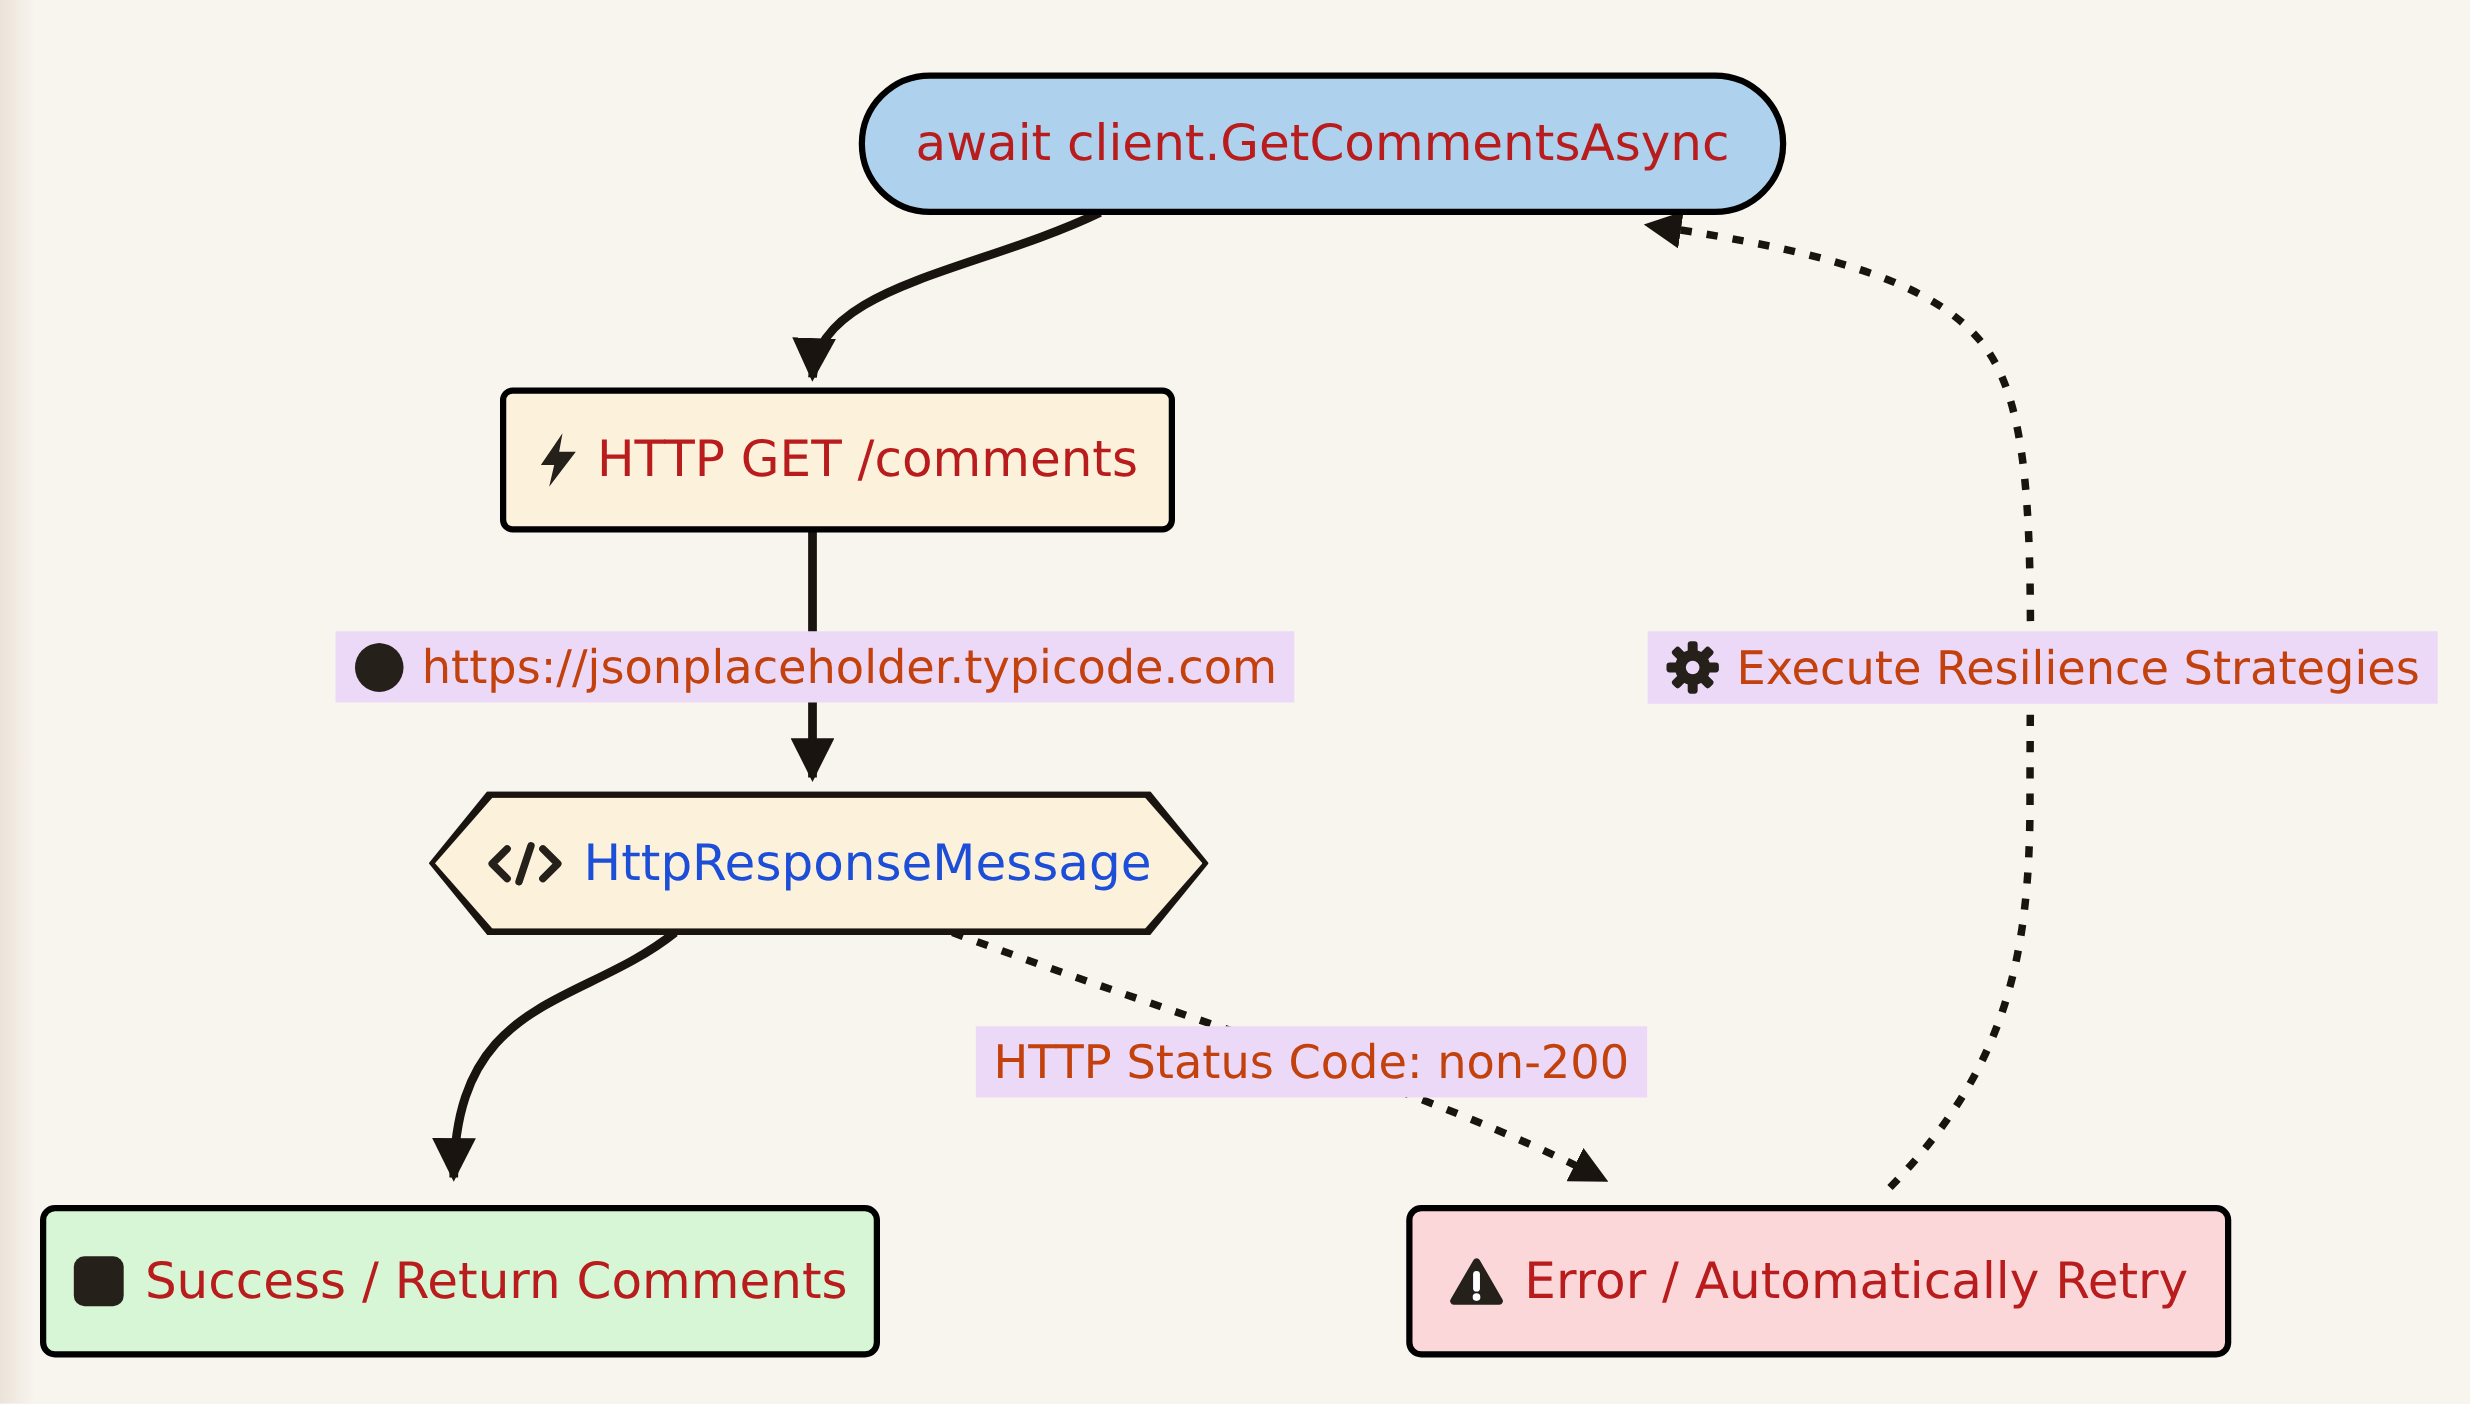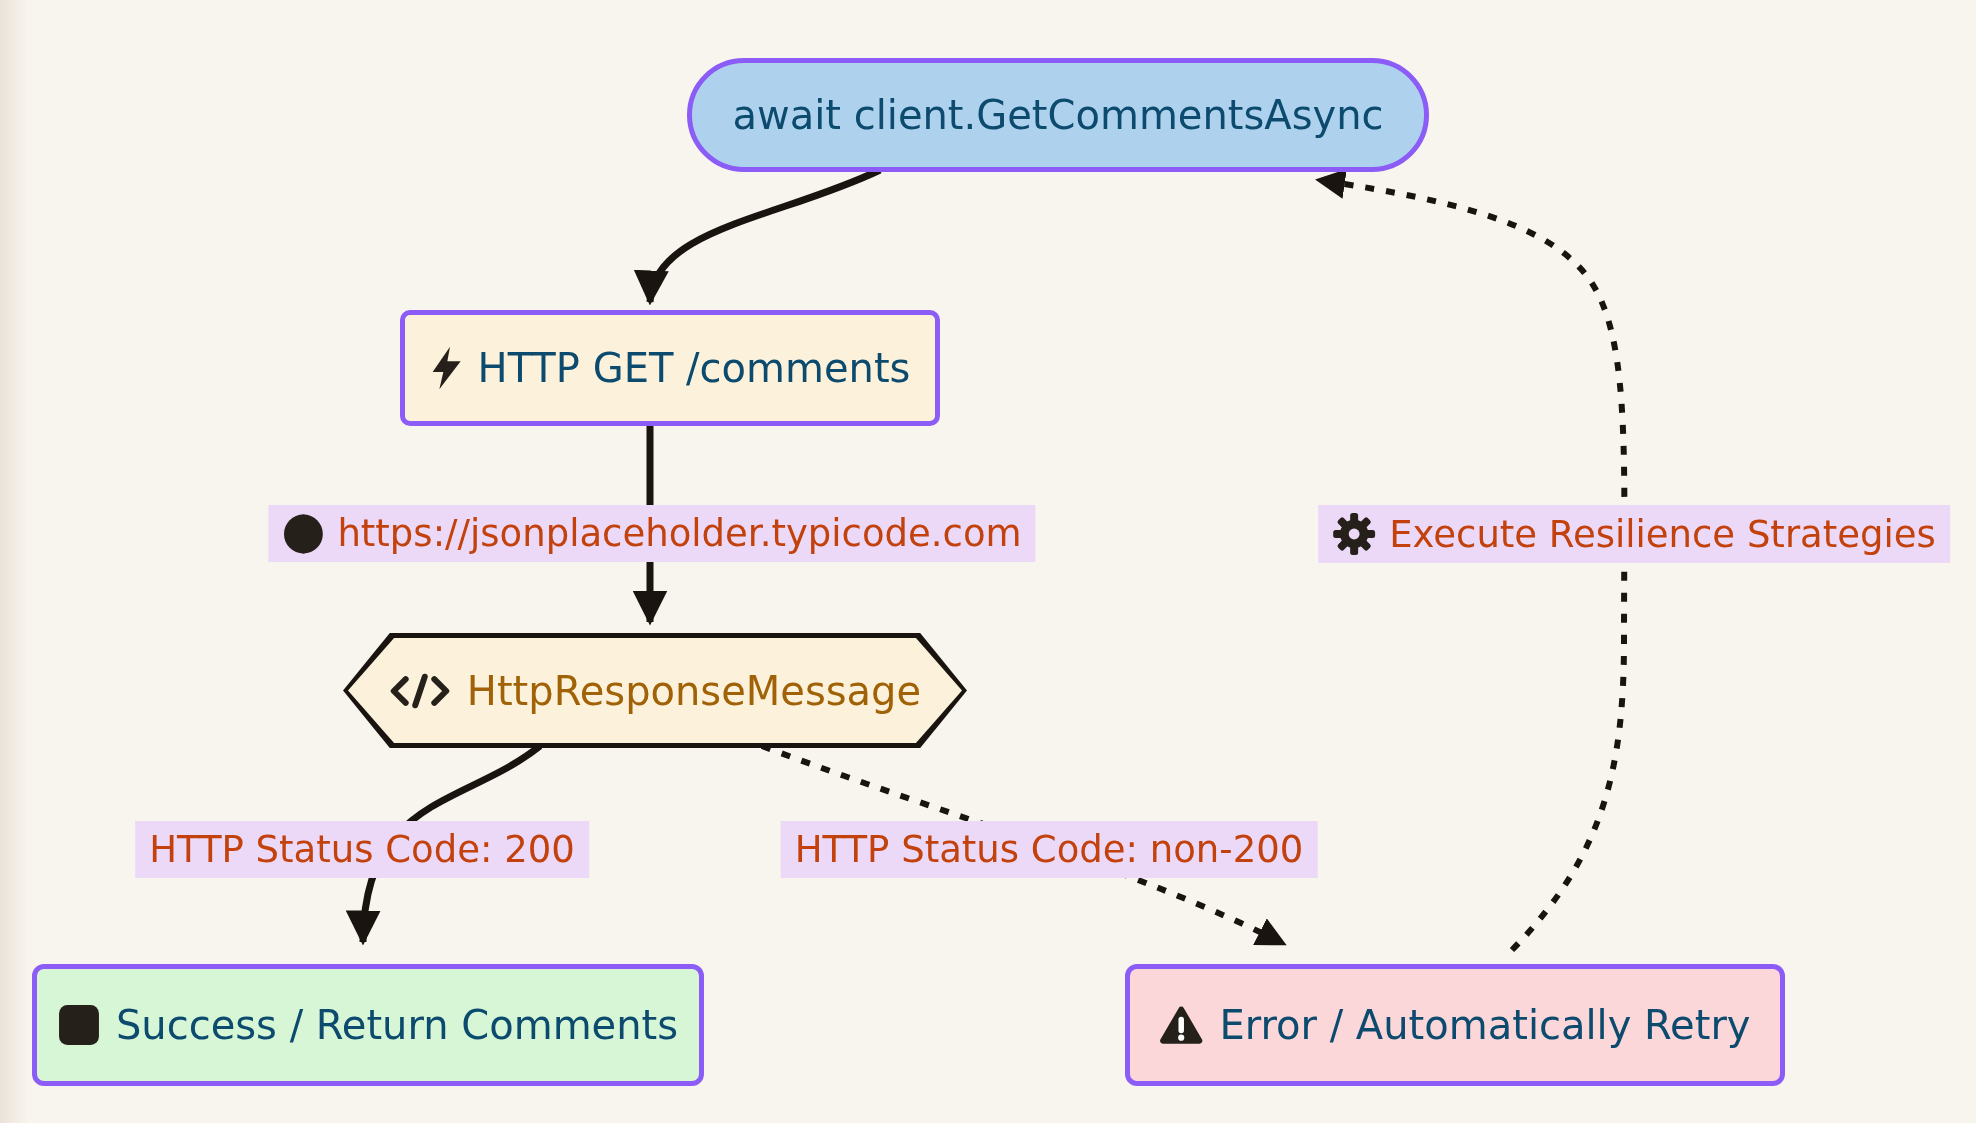--- a/index.html
+++ b/index.html
@@ -35,22 +35,22 @@
     stroke-width: 6;
     stroke-dasharray: 9 12;
   }
   .node {
     position: absolute;
     box-sizing: border-box;
     display: flex;
     align-items: center;
     justify-content: center;
     gap: 16px;
-    border: 5px solid #8b5cf6;
-    color: #0c4a6e;
+    border: 5px solid #000000;
+    color: #b91c1c;
     font-size: 40px;
     white-space: nowrap;
   }
   .node.stadium { border-radius: 60px; }
   .node.rect    { border-radius: 10px; }
   .node.rounded { border-radius: 12px; margin-top: 13px; }
   .hex {
     position: absolute;
     display: flex;
     align-items: center;
@@ -60,21 +60,21 @@
     position: absolute;
     clip-path: polygon(7.5% 0%, 92.5% 0%, 100% 50%, 92.5% 100%, 7.5% 100%, 0% 50%);
   }
   .hex-border { inset: 0; background: #19140f; }
   .hex-fill   { inset: 5px; }
   .hex-content {
     position: relative;
     display: flex;
     align-items: center;
     gap: 16px;
-    color: #a16207;
+    color: #1d4ed8;
     font-size: 40px;
     white-space: nowrap;
   }
   .elabel {
     position: absolute;
     transform: translateX(-50%);
     display: flex;
     align-items: center;
     justify-content: center;
     gap: 13px;
@@ -165,21 +165,18 @@
         <rect x="17.2" y="1" width="7.6" height="40" rx="2.4" transform="rotate(45 21 21)"></rect>
         <rect x="17.2" y="1" width="7.6" height="40" rx="2.4" transform="rotate(90 21 21)"></rect>
         <rect x="17.2" y="1" width="7.6" height="40" rx="2.4" transform="rotate(135 21 21)"></rect>
         <circle cx="21" cy="21" r="13.5"></circle>
         <circle class="lite" cx="21" cy="21" r="5.2" fill="#ecd9f8" style="fill:#ecd9f8"></circle>
       </g>
     </svg>
     <span>Execute Resilience Strategies</span>
   </div>
 
-  <div class="elabel" style="left: 362px; top: 821px; background-color: rgb(236, 217, 248);">
-    <span>HTTP Status Code: 200</span>
-  </div>
 
   <div class="elabel" style="left: 1049px; top: 821px; background-color: rgb(236, 217, 248);">
     <span>HTTP Status Code: non-200</span>
   </div>
 
 </div>
 
 </body></html>

